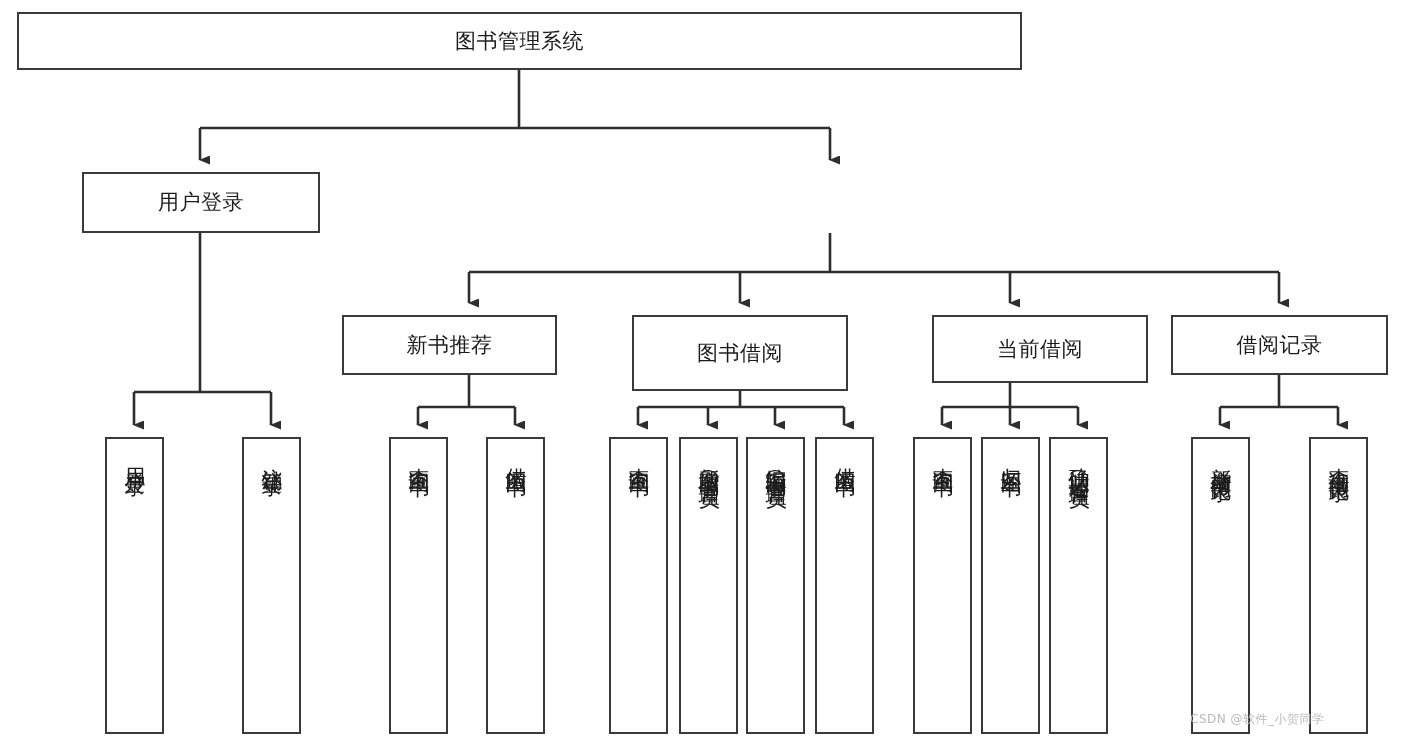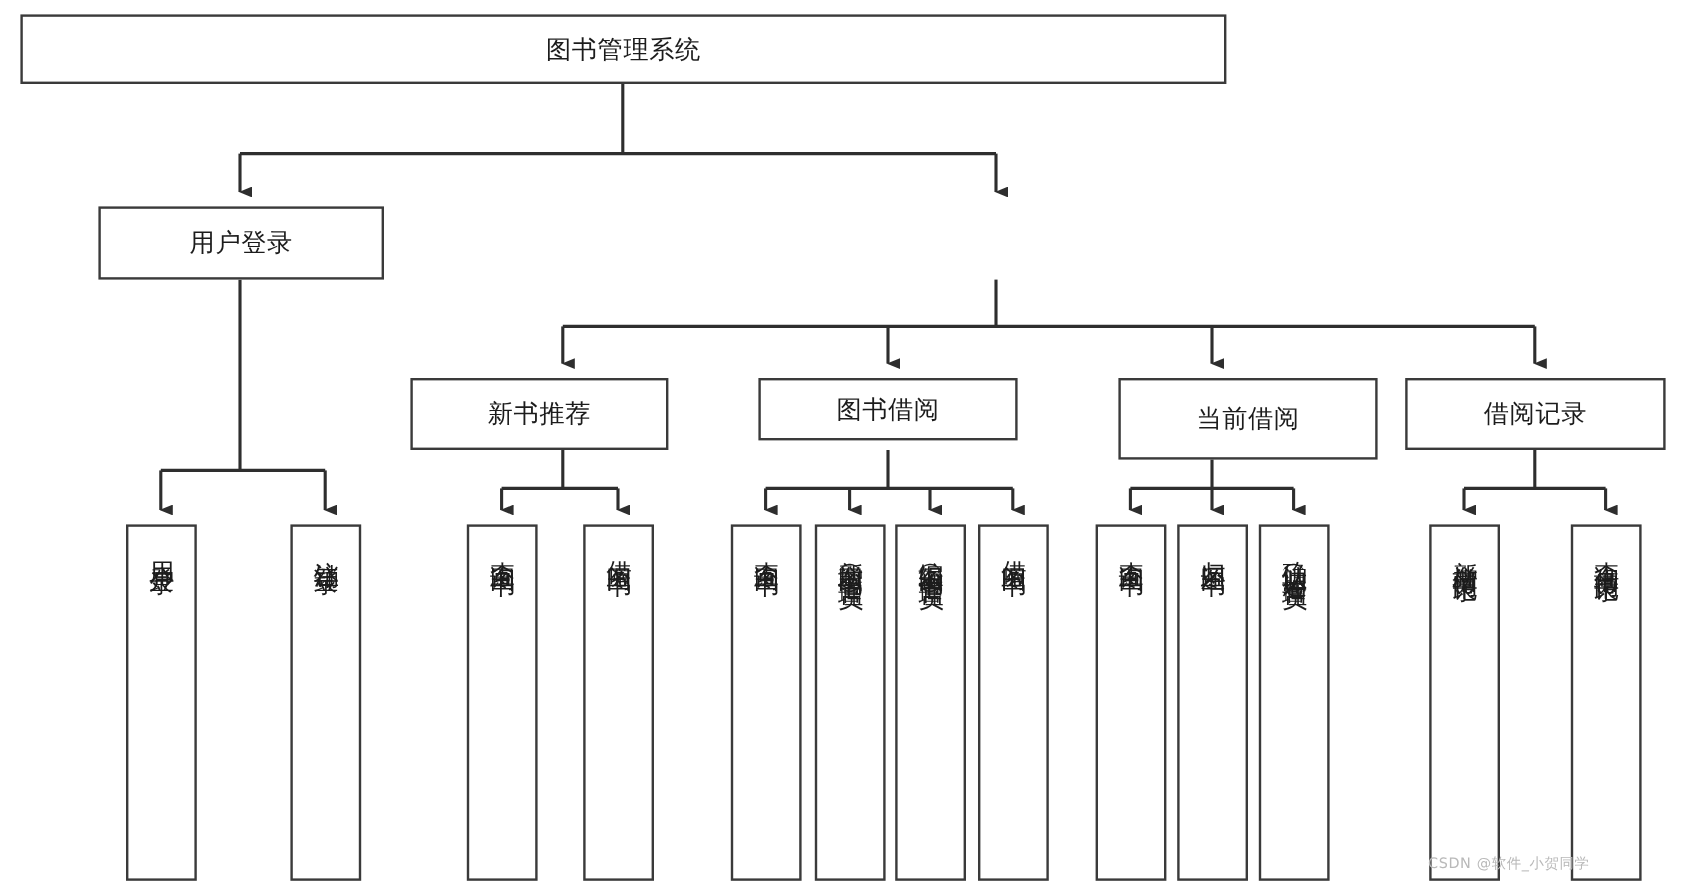--- a/index.html
+++ b/index.html
@@ -125,21 +125,21 @@
     <span class="label">图书管理系统</span>
   </div>
 
   <div class="node" style="left:82px; top:172px; width:238px; height:61px;">
     <span class="label">用户登录</span>
   </div>
 
   <div class="node" style="left:342px; top:315px; width:215px; height:60px;">
     <span class="label">新书推荐</span>
   </div>
-  <div class="node" style="left:632px; top:315px; width:216px; height:52px;">
+  <div class="node" style="left:632px; top:315px; width:216px; height:76px;">
     <span class="label">图书借阅</span>
   </div>
   <div class="node" style="left:932px; top:315px; width:216px; height:68px;">
     <span class="label">当前借阅</span>
   </div>
   <div class="node" style="left:1171px; top:315px; width:217px; height:60px;">
     <span class="label">借阅记录</span>
   </div>
 
   <div class="node vert" style="left:105px; top:437px; width:59px; height:297px;">

